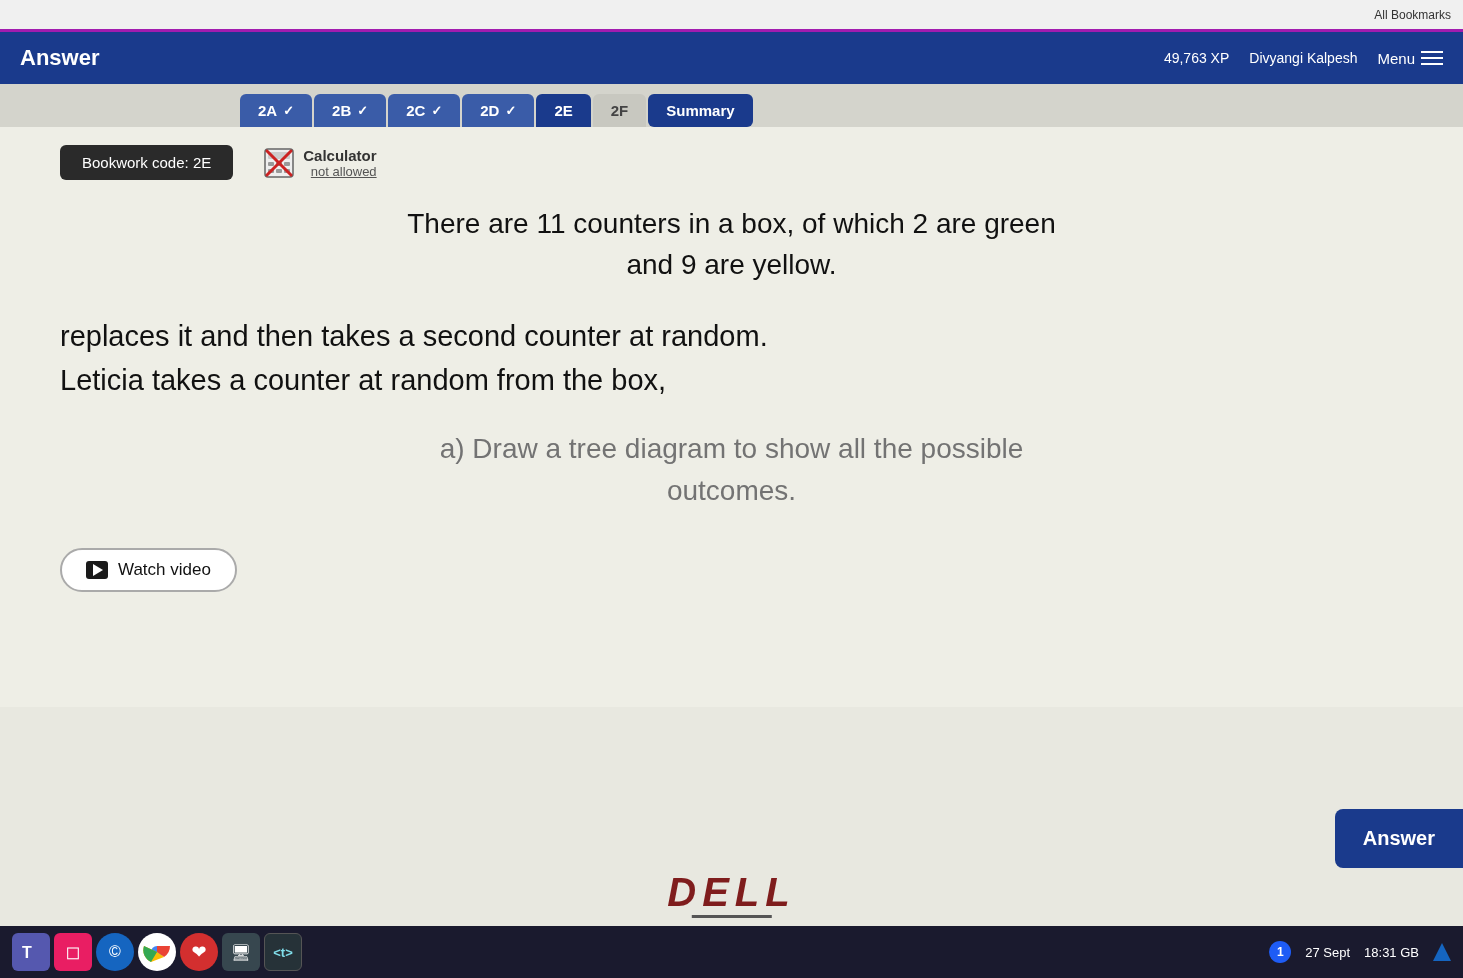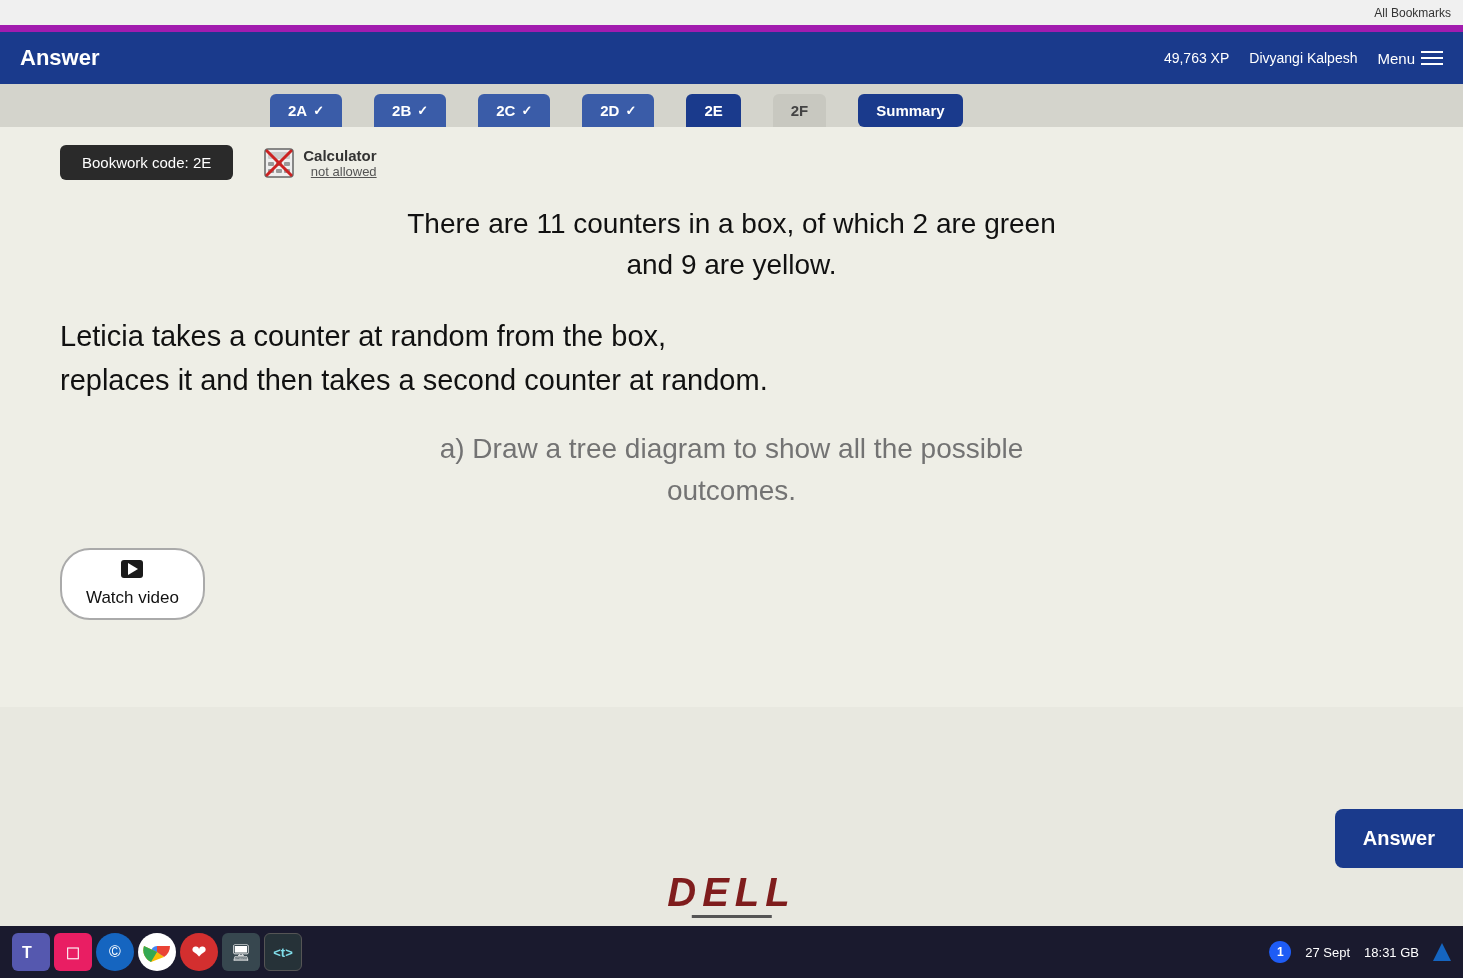--- a/index.html
+++ b/index.html
@@ -16,21 +16,21 @@
     .browser-bar {
       width: 100%;
       height: 32px;
       background: #f0f0f0;
       display: flex;
       align-items: center;
       justify-content: flex-end;
       padding-right: 12px;
       font-size: 12px;
       color: #333;
-      border-bottom: 7px solid #a21caf;
+      border-bottom: 3px solid #a21caf;
     }
 
     
     .app-header {
       width: 100%;
       height: 52px;
       background: #1a3a8c;
       display: flex;
       align-items: center;
       padding: 0 20px;
@@ -79,21 +79,20 @@
     }
     .tab {
       padding: 8px 18px;
       border-radius: 6px 6px 0 0;
       font-size: 15px;
       font-weight: 600;
       cursor: pointer;
       display: flex;
       align-items: center;
       gap: 6px;
-      margin-left: 30px;
     }
     .tab.completed {
       background: #3a5ca8;
       color: white;
     }
     .tab.active {
       background: #1a3a8c;
       color: white;
     }
     .tab.inactive {
@@ -166,21 +165,20 @@
       gap: 10px;
       background: white;
       border: 2px solid #aaa;
       border-radius: 30px;
       padding: 10px 24px;
       font-size: 17px;
       cursor: pointer;
       color: #111;
       font-weight: 500;
       margin-top: 10px;
-      flex-direction: column;
     }
     .play-icon {
       width: 22px;
       height: 18px;
       background: #1a1a1a;
       border-radius: 3px;
       display: flex;
       align-items: center;
       justify-content: center;
     }
@@ -337,22 +335,22 @@
     </div>
   </div>
 
   
   <div class="question-text">
     <div>There are 11 counters in a box, of which 2 are green</div>
     <div>and 9 are yellow.</div>
   </div>
 
   <div style="font-size:29px; line-height:1.5; color:#111; margin-bottom:26px; text-align:left;">
+    <div>replaces it and then takes a second counter at random.</div>
     <div>Leticia takes a counter at random from the box,</div>
-    <div>replaces it and then takes a second counter at random.</div>
   </div>
 
   <div style="font-size:28px; line-height:1.5; color:#737373; margin-bottom:26px; text-align:center;">
     <div>a) Draw a tree diagram to show all the possible</div>
     <div>outcomes.</div>
   </div>
 
   
   <button class="watch-video-btn">
     <div class="play-icon">

